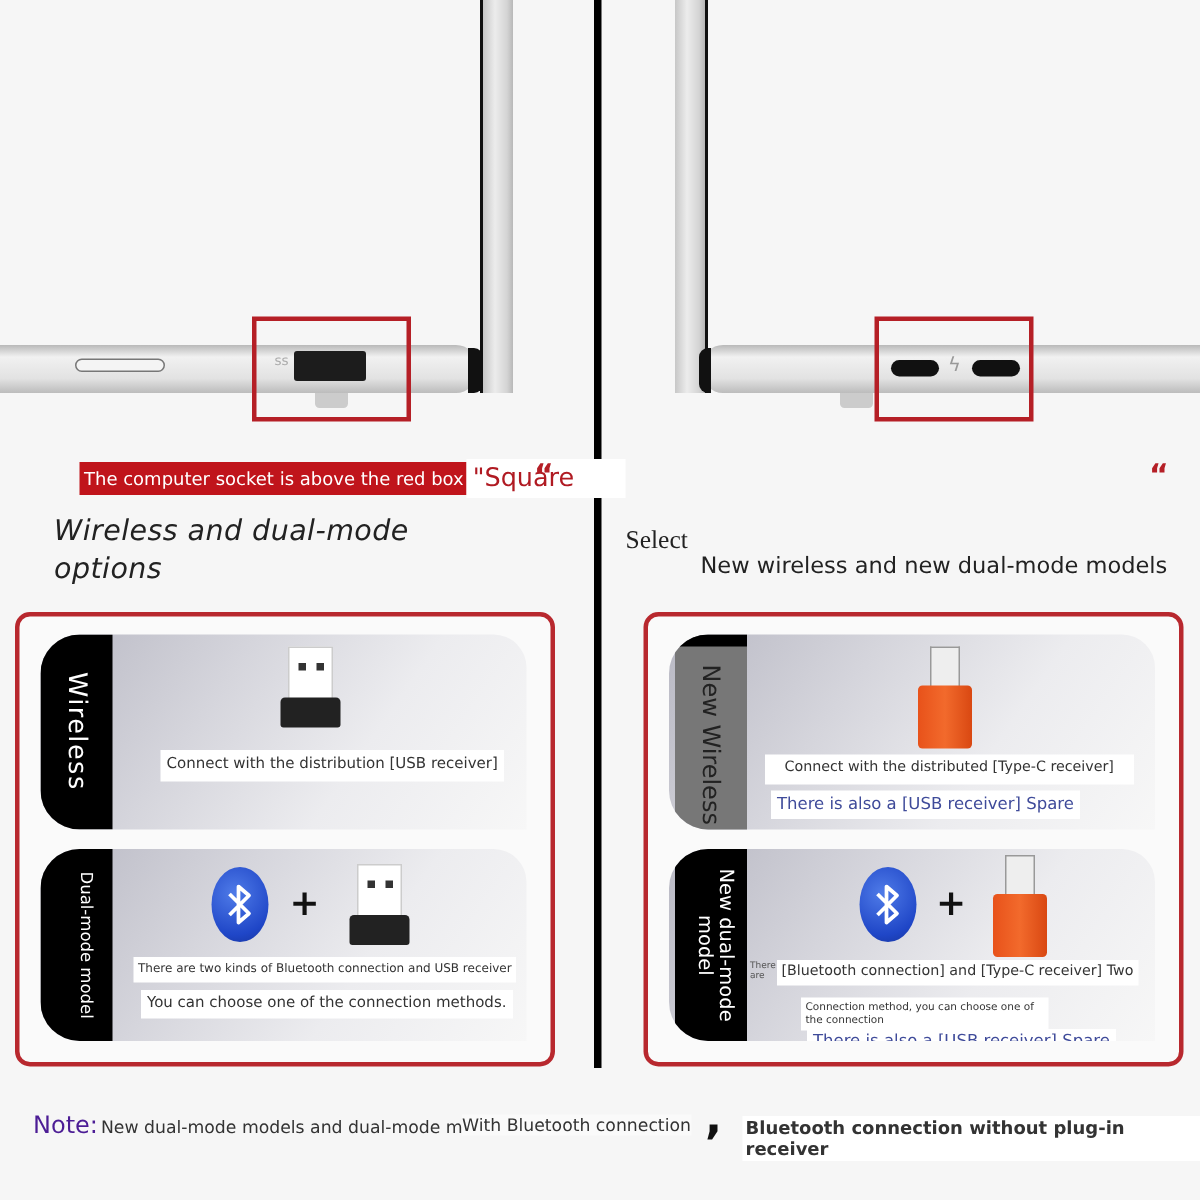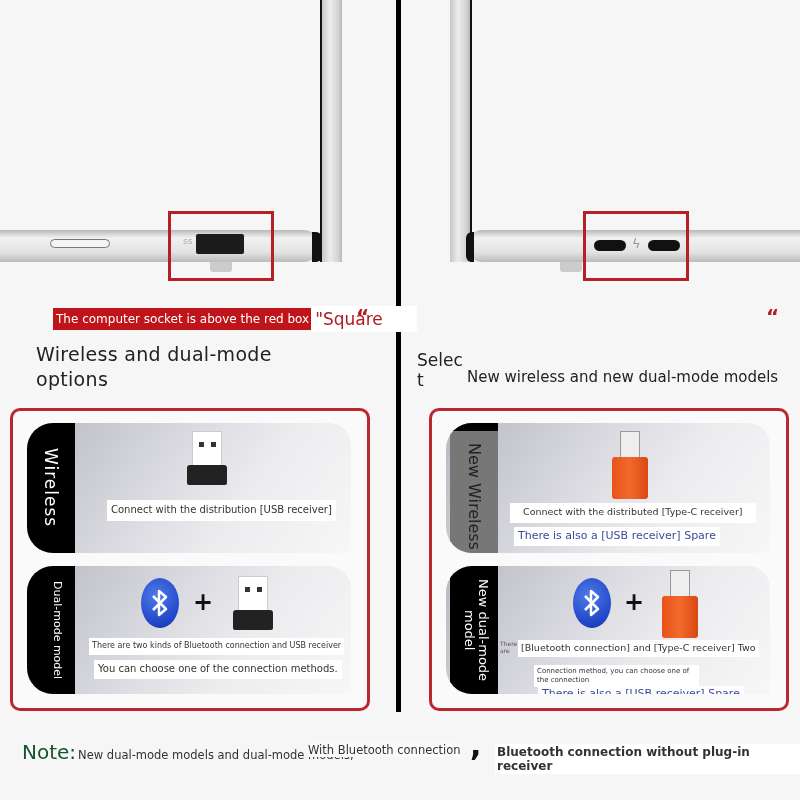--- a/index.html
+++ b/index.html
@@ -27,22 +27,22 @@
 
   .red-frame { position: absolute; border: 3px solid #b51f26; }
 
   
   .caption-row { position: absolute; top: 306px; height: 26px; display: flex; align-items: center; padding-left: 40px; }
   .cap-red { background: #c0141b; color: #fff; font-size: 12px; padding: 4px 2px 4px 3px; white-space: nowrap; }
   .cap-plain { color: #b33a3f; font-size: 12px; padding: 0 2px; background: #fbfbfb; white-space: nowrap; }
   .cap-shape { color: #b01a22; font-size: 17px; background: #fff; padding: 0 4px; height: 26px; line-height: 26px; white-space: nowrap; }
   .cap-quote { position: absolute; top: 304px; color: #b51f26; font-size: 20px; font-weight: bold; }
 
-  .heading-left { position: absolute; left: 36px; top: 342px; width: 300px; font-size: 19px; line-height: 25px; color: #222; letter-spacing: 0.3px; }
-  .select-word { position: absolute; left: 417px; top: 350px; width: 52px; font-size: 17px; line-height: 20px; color: #222; word-break: break-all; }
+  .heading-left { position: absolute; left: 36px; top: 342px; width: 300px; font-size: 19px; line-height: 25px; color: #222; letter-spacing: 0.3px; font-style: italic; }
+  .select-word { position: absolute; left: 417px; top: 350px; width: 52px; font-size: 17px; line-height: 20px; color: #222; word-break: break-all; font-family: Liberation Serif, serif; }
   .heading-right { position: absolute; left: 467px; top: 368px; font-size: 15px; color: #222; }
 
   
   .panel { position: absolute; top: 408px; width: 360px; height: 303px; border: 3px solid #b8282e; border-radius: 10px; background: #fafafa; }
   .panel-left { left: 10px; }
   .panel-right { left: 429px; }
 
   .card { position: absolute; left: 14px; width: 324px; height: 130px; border-radius: 26px 22px 0 26px; overflow: hidden;
           background: linear-gradient(125deg, #b9b9c4 0%, #d5d5dc 35%, #ececef 65%, #f7f7f7 100%); }
   .card-tab { position: absolute; left: 0; top: 0; width: 48px; height: 100%; background: #000; color: #fff; display: flex; align-items: center; justify-content: center; }
@@ -58,21 +58,21 @@
   .dongle-usb .metal i { position: absolute; top: 10px; width: 5px; height: 5px; background: #333; }
   .dongle-usb .body { position: absolute; left: 0; top: 34px; width: 40px; height: 20px; background: #222; border-radius: 3px 3px 2px 2px; }
   .dongle-c { position: absolute; width: 36px; height: 68px; }
   .dongle-c .plug { position: absolute; left: 8px; top: 0; width: 20px; height: 28px; background: #eee; border: 1px solid #999; border-bottom: none; }
   .dongle-c .body { position: absolute; left: 0; top: 26px; width: 36px; height: 42px; background: linear-gradient(90deg, #e8521a, #f26a2c 50%, #d94812); border-radius: 3px; }
   .bt-icon { position: absolute; width: 38px; height: 50px; border-radius: 50%; background: radial-gradient(circle at 40% 35%, #4f7be8, #1f46c7 70%, #16339a); }
   .bt-icon svg { position: absolute; left: 9px; top: 9px; }
   .plus { position: absolute; font-size: 24px; font-weight: bold; color: #111; }
 
   .note { position: absolute; left: 22px; top: 740px; display: flex; align-items: baseline; }
-  .note-title { font-size: 20px; color: #14532d; }
+  .note-title { font-size: 16px; color: #4c1d95; }
   .note-text { font-size: 11.5px; color: #333; margin-left: 2px; }
   .note-bt { position: absolute; left: 308px; top: 743px; font-size: 11.5px; color: #333; background: #fafafa; }
   .note-comma { position: absolute; left: 470px; top: 728px; font-size: 30px; font-weight: bold; color: #111; }
   .note-last { position: absolute; left: 495px; top: 744px; font-size: 12px; color: #333; background: #fff; padding: 1px 2px; font-weight: bold; }
 </style>
 </head>
 <body>
 
 <div class="root">
 

